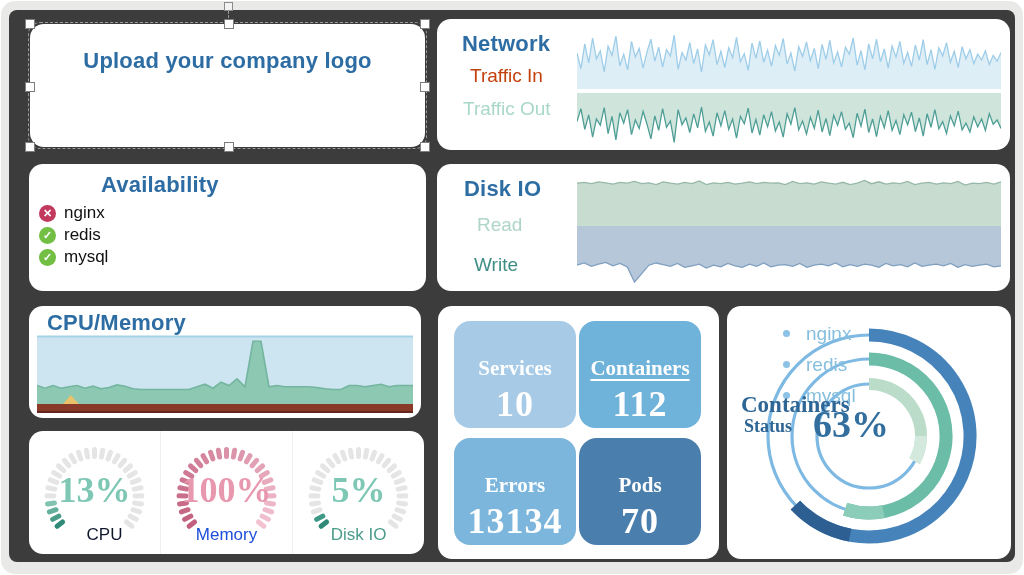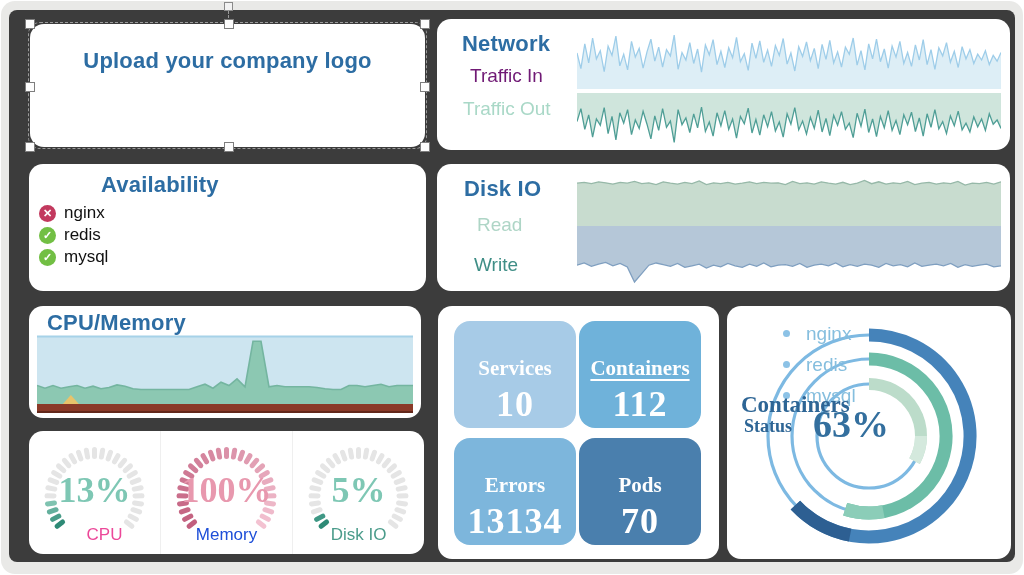--- a/index.html
+++ b/index.html
@@ -93,21 +93,21 @@
       <div class="handle" style="right:-5px;top:-5px;"></div>
       <div class="handle" style="left:-5px;top:calc(50% - 4px);"></div>
       <div class="handle" style="right:-5px;top:calc(50% - 4px);"></div>
       <div class="handle" style="left:-5px;bottom:-5px;"></div>
       <div class="handle" style="left:calc(50% - 4px);bottom:-5px;"></div>
       <div class="handle" style="right:-5px;bottom:-5px;"></div>
     </div>
 
     <div class="panel" id="network-panel">
       <span class="ptitle">Network</span>
-      <span class="chart-label" style="left:33px;top:46px;color:#701a75;">Traffic In</span>
+      <span class="chart-label" style="left:33px;top:46px;color:#c2410c;">Traffic In</span>
       <span class="chart-label" style="left:26px;top:79px;color:#a9d8c7;">Traffic Out</span>
       <svg class="net-svg" id="network-chart" width="424" height="122" viewBox="0 0 424 122">
           <polygon points="0.0,28.0 3.9,43.7 7.8,18.8 11.7,37.9 15.6,13.0 19.4,33.8 23.3,25.7 27.2,46.6 31.1,21.1 35.0,30.4 38.9,11.2 42.8,40.8 46.7,29.2 50.6,44.9 54.5,16.4 58.3,32.1 62.2,23.4 66.1,43.1 70.0,26.9 73.9,14.1 77.8,36.2 81.7,22.2 85.6,42.0 89.5,24.6 93.4,30.9 97.2,10.1 101.1,44.3 105.0,27.5 108.9,35.0 112.8,17.6 116.7,38.5 120.6,24.0 124.5,47.2 128.4,19.9 132.3,29.8 136.1,14.7 140.0,39.6 143.9,26.3 147.8,42.5 151.7,22.8 155.6,32.7 159.5,12.4 163.4,36.7 167.3,28.6 171.2,45.4 175.0,18.2 178.9,33.3 182.8,15.9 186.7,37.3 190.6,25.1 194.5,41.4 198.4,20.5 202.3,30.4 206.2,13.5 210.1,39.1 213.9,28.0 217.8,46.0 221.7,21.7 225.6,31.5 229.5,17.0 233.4,35.6 237.3,23.4 241.2,43.7 245.1,19.3 249.0,34.4 252.8,15.3 256.7,37.9 260.6,26.9 264.5,42.0 268.4,22.2 272.3,29.2 276.2,13.0 280.1,40.2 284.0,25.7 287.9,44.9 291.7,18.8 295.6,33.8 299.5,14.1 303.4,36.7 307.3,24.0 311.2,43.1 315.1,21.1 319.0,32.1 322.9,16.4 326.8,38.5 330.6,27.5 334.5,41.4 338.4,19.9 342.3,35.0 346.2,14.7 350.1,39.6 354.0,24.6 357.9,44.3 361.8,22.8 365.7,30.9 369.5,17.6 373.4,37.3 377.3,26.3 381.2,42.5 385.1,21.7 389.0,33.8 392.9,24.6 396.8,38.5 400.7,29.2 404.6,35.0 408.4,25.7 412.3,39.6 416.2,30.4 420.1,36.2 424.0,27.5 424,64 0,64" fill="#ddeef6"></polygon>
           <polyline points="0.0,28.0 3.9,43.7 7.8,18.8 11.7,37.9 15.6,13.0 19.4,33.8 23.3,25.7 27.2,46.6 31.1,21.1 35.0,30.4 38.9,11.2 42.8,40.8 46.7,29.2 50.6,44.9 54.5,16.4 58.3,32.1 62.2,23.4 66.1,43.1 70.0,26.9 73.9,14.1 77.8,36.2 81.7,22.2 85.6,42.0 89.5,24.6 93.4,30.9 97.2,10.1 101.1,44.3 105.0,27.5 108.9,35.0 112.8,17.6 116.7,38.5 120.6,24.0 124.5,47.2 128.4,19.9 132.3,29.8 136.1,14.7 140.0,39.6 143.9,26.3 147.8,42.5 151.7,22.8 155.6,32.7 159.5,12.4 163.4,36.7 167.3,28.6 171.2,45.4 175.0,18.2 178.9,33.3 182.8,15.9 186.7,37.3 190.6,25.1 194.5,41.4 198.4,20.5 202.3,30.4 206.2,13.5 210.1,39.1 213.9,28.0 217.8,46.0 221.7,21.7 225.6,31.5 229.5,17.0 233.4,35.6 237.3,23.4 241.2,43.7 245.1,19.3 249.0,34.4 252.8,15.3 256.7,37.9 260.6,26.9 264.5,42.0 268.4,22.2 272.3,29.2 276.2,13.0 280.1,40.2 284.0,25.7 287.9,44.9 291.7,18.8 295.6,33.8 299.5,14.1 303.4,36.7 307.3,24.0 311.2,43.1 315.1,21.1 319.0,32.1 322.9,16.4 326.8,38.5 330.6,27.5 334.5,41.4 338.4,19.9 342.3,35.0 346.2,14.7 350.1,39.6 354.0,24.6 357.9,44.3 361.8,22.8 365.7,30.9 369.5,17.6 373.4,37.3 377.3,26.3 381.2,42.5 385.1,21.7 389.0,33.8 392.9,24.6 396.8,38.5 400.7,29.2 404.6,35.0 408.4,25.7 412.3,39.6 416.2,30.4 420.1,36.2 424.0,27.5" fill="none" stroke="#9ecde9" stroke-width="1.3"></polyline>
           <polygon points="0.0,96.6 3.9,83.6 7.8,104.4 11.7,89.8 15.6,112.2 19.4,94.0 23.3,100.2 27.2,82.6 31.1,108.6 35.0,91.4 38.9,114.8 42.8,87.8 46.7,98.2 50.6,84.6 54.5,109.6 58.3,95.0 62.2,103.4 66.1,86.2 70.0,99.2 73.9,113.8 77.8,90.9 81.7,105.4 85.6,83.6 89.5,102.3 93.4,96.1 97.2,117.4 101.1,84.6 105.0,99.7 108.9,93.0 112.8,107.5 116.7,88.8 120.6,102.8 124.5,82.0 128.4,106.5 132.3,97.1 136.1,111.2 140.0,87.8 143.9,100.8 147.8,85.7 151.7,104.4 155.6,94.0 159.5,113.2 163.4,91.4 167.3,98.7 171.2,83.1 175.0,108.0 178.9,94.5 182.8,110.1 186.7,89.8 190.6,101.8 194.5,86.7 198.4,106.0 202.3,97.1 206.2,112.2 210.1,88.8 213.9,99.2 217.8,82.6 221.7,104.9 225.6,96.1 229.5,109.1 233.4,92.4 237.3,103.4 241.2,85.2 245.1,107.0 249.0,93.5 252.8,110.6 256.7,90.4 260.6,100.2 264.5,86.7 268.4,104.4 272.3,98.2 276.2,112.7 280.1,88.3 284.0,101.3 287.9,84.1 291.7,107.5 295.6,94.0 299.5,111.7 303.4,91.4 307.3,102.8 311.2,85.7 315.1,105.4 319.0,95.6 322.9,109.6 326.8,89.8 330.6,99.7 334.5,87.2 338.4,106.5 342.3,93.0 346.2,111.2 350.1,88.8 354.0,102.3 357.9,84.6 361.8,103.9 365.7,96.6 369.5,108.6 373.4,90.9 377.3,100.8 381.2,86.2 385.1,104.9 389.0,98.2 392.9,107.0 396.8,91.9 400.7,101.8 404.6,94.0 408.4,105.4 412.3,88.8 416.2,99.2 420.1,95.0 424.0,103.4 424,68 0,68" fill="#cfe5dc"></polygon>
           <polyline points="0.0,96.6 3.9,83.6 7.8,104.4 11.7,89.8 15.6,112.2 19.4,94.0 23.3,100.2 27.2,82.6 31.1,108.6 35.0,91.4 38.9,114.8 42.8,87.8 46.7,98.2 50.6,84.6 54.5,109.6 58.3,95.0 62.2,103.4 66.1,86.2 70.0,99.2 73.9,113.8 77.8,90.9 81.7,105.4 85.6,83.6 89.5,102.3 93.4,96.1 97.2,117.4 101.1,84.6 105.0,99.7 108.9,93.0 112.8,107.5 116.7,88.8 120.6,102.8 124.5,82.0 128.4,106.5 132.3,97.1 136.1,111.2 140.0,87.8 143.9,100.8 147.8,85.7 151.7,104.4 155.6,94.0 159.5,113.2 163.4,91.4 167.3,98.7 171.2,83.1 175.0,108.0 178.9,94.5 182.8,110.1 186.7,89.8 190.6,101.8 194.5,86.7 198.4,106.0 202.3,97.1 206.2,112.2 210.1,88.8 213.9,99.2 217.8,82.6 221.7,104.9 225.6,96.1 229.5,109.1 233.4,92.4 237.3,103.4 241.2,85.2 245.1,107.0 249.0,93.5 252.8,110.6 256.7,90.4 260.6,100.2 264.5,86.7 268.4,104.4 272.3,98.2 276.2,112.7 280.1,88.3 284.0,101.3 287.9,84.1 291.7,107.5 295.6,94.0 299.5,111.7 303.4,91.4 307.3,102.8 311.2,85.7 315.1,105.4 319.0,95.6 322.9,109.6 326.8,89.8 330.6,99.7 334.5,87.2 338.4,106.5 342.3,93.0 346.2,111.2 350.1,88.8 354.0,102.3 357.9,84.6 361.8,103.9 365.7,96.6 369.5,108.6 373.4,90.9 377.3,100.8 381.2,86.2 385.1,104.9 389.0,98.2 392.9,107.0 396.8,91.9 400.7,101.8 404.6,94.0 408.4,105.4 412.3,88.8 416.2,99.2 420.1,95.0 424.0,103.4" fill="none" stroke="#4f9e96" stroke-width="1.3"></polyline>
         </svg>
     </div>
 
     <div class="panel" id="avail-panel">
@@ -179,21 +179,21 @@
               <div class="seg" style="transform: rotate(59.0769deg) translateY(-44px); background: rgb(229, 229, 229);"></div>
               <div class="seg" style="transform: rotate(68.9231deg) translateY(-44px); background: rgb(229, 229, 229);"></div>
               <div class="seg" style="transform: rotate(78.7692deg) translateY(-44px); background: rgb(229, 229, 229);"></div>
               <div class="seg" style="transform: rotate(88.6154deg) translateY(-44px); background: rgb(229, 229, 229);"></div>
               <div class="seg" style="transform: rotate(98.4615deg) translateY(-44px); background: rgb(229, 229, 229);"></div>
               <div class="seg" style="transform: rotate(108.308deg) translateY(-44px); background: rgb(229, 229, 229);"></div>
               <div class="seg" style="transform: rotate(118.154deg) translateY(-44px); background: rgb(229, 229, 229);"></div>
               <div class="seg" style="transform: rotate(128deg) translateY(-44px); background: rgb(229, 229, 229);"></div>
             </div>
             <div class="gauge-val" style="color: rgb(126, 199, 180);">13%</div>
-            <div class="gauge-lbl" style="color: #ec4899; padding-left: 20px;">CPU</div>
+            <div class="gauge-lbl" style="color: #0f172a; padding-left: 20px;">CPU</div>
           </div>
           <div class="gauge-cell">
             <div class="dial" style="top: 66px;">
               <div class="seg" style="transform: rotate(-128deg) translateY(-44px); background: rgb(194, 95, 126);"></div>
               <div class="seg" style="transform: rotate(-118.154deg) translateY(-44px); background: rgb(196, 99, 129);"></div>
               <div class="seg" style="transform: rotate(-108.308deg) translateY(-44px); background: rgb(198, 103, 132);"></div>
               <div class="seg" style="transform: rotate(-98.4615deg) translateY(-44px); background: rgb(200, 106, 136);"></div>
               <div class="seg" style="transform: rotate(-88.6154deg) translateY(-44px); background: rgb(202, 110, 139);"></div>
               <div class="seg" style="transform: rotate(-78.7692deg) translateY(-44px); background: rgb(203, 114, 142);"></div>
               <div class="seg" style="transform: rotate(-68.9231deg) translateY(-44px); background: rgb(205, 118, 145);"></div>
@@ -263,21 +263,21 @@
           <div class="t-value">10</div>
         </div>
         <div class="tile" style="left: 141px; top: 15px; background: rgb(111, 178, 218);">
           <div class="t-label u">Containers</div>
           <div class="t-value">112</div>
         </div>
         <div class="tile" style="left: 16px; top: 132px; background: rgb(125, 182, 220);">
           <div class="t-label">Errors</div>
           <div class="t-value">13134</div>
         </div>
-        <div class="tile" style="left: 141px; top: 132px; background: rgb(74, 127, 173);">
+        <div class="tile" style="left: 141px; top: 132px; background: rgb(74, 127, 173); border-radius: 18px;">
           <div class="t-label">Pods</div>
           <div class="t-value">70</div>
         </div>
       </div>
 
     <div class="panel" id="deploy-panel">
       <svg id="rings-svg" width="284" height="253" viewBox="0 0 284 253">
           <circle cx="142" cy="130" r="101" fill="none" stroke="#7db9e2" stroke-width="3.2"></circle>
           <path d="M142.0 29.0 A101 101 0 1 1 68.4 199.1" fill="none" stroke="#4583ba" stroke-width="13"></path>
           <path d="M123.1 229.2 A101 101 0 0 1 68.4 199.1" fill="none" stroke="#2d5f92" stroke-width="13"></path>

